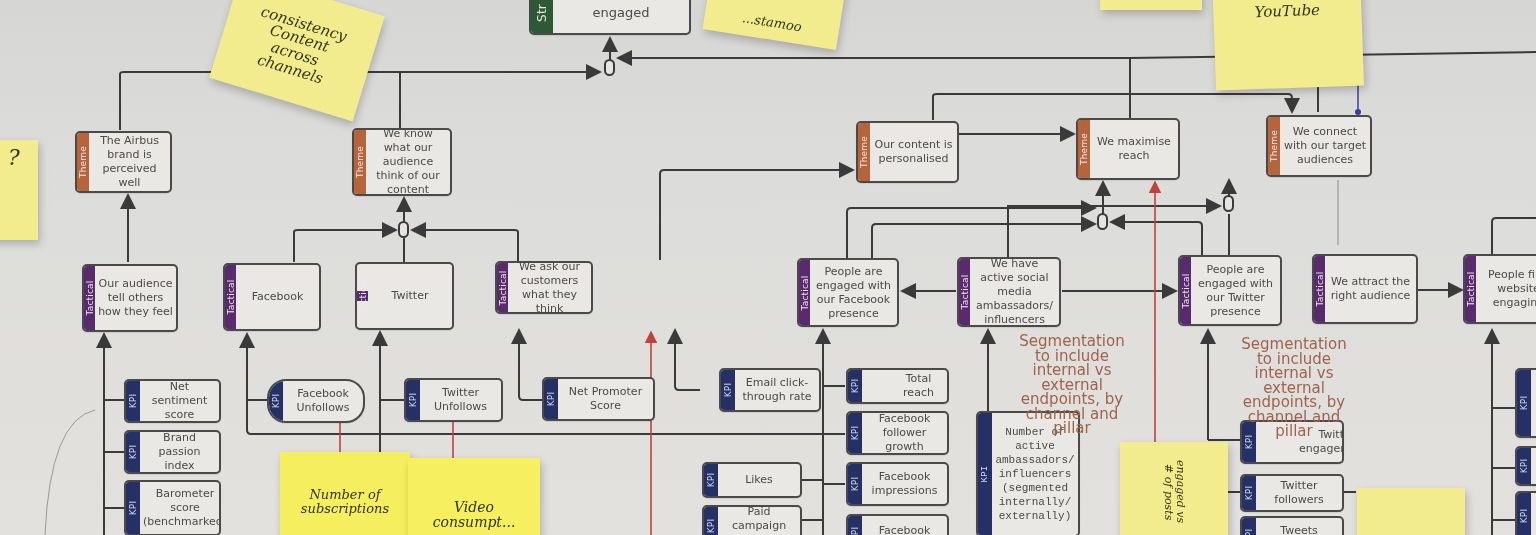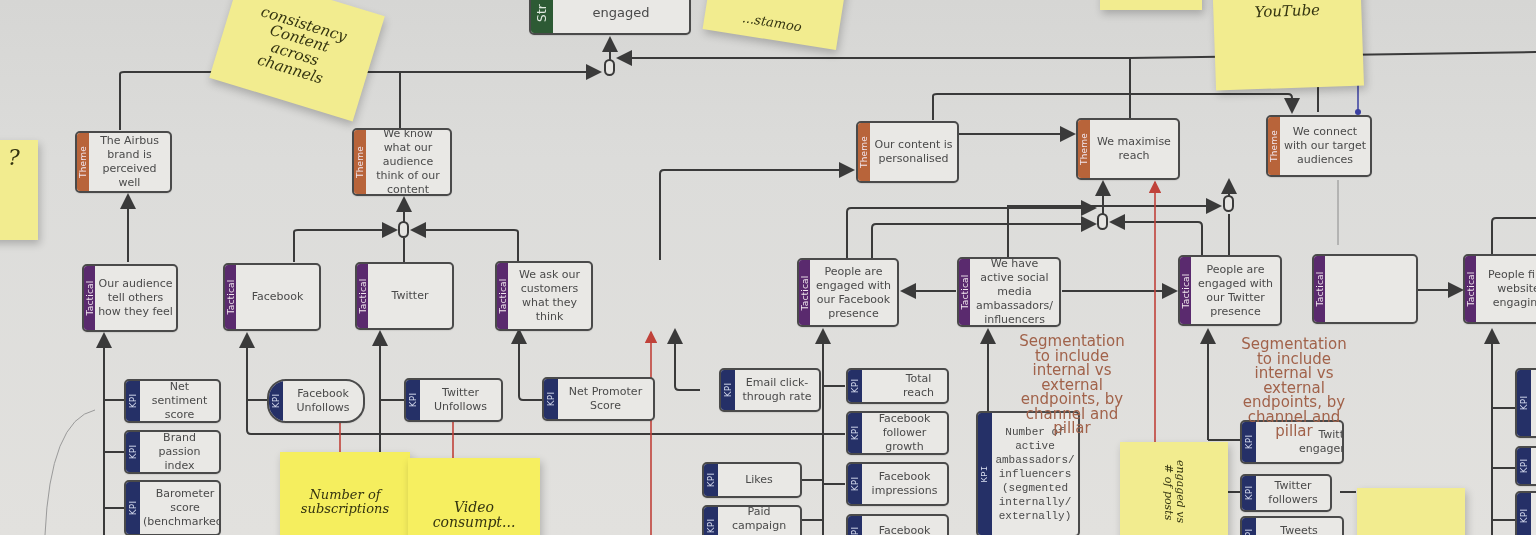--- a/index.html
+++ b/index.html
@@ -180,27 +180,27 @@
         <span>Tactical</span>
       </div>
     <div class="label">Our audience tell others how they feel</div>
   </div>
   <div class="node" style="left:223px; top:263px; width:98px; height:68px;">
     <div class="tag tactical">
         <span>Tactical</span>
       </div>
     <div class="label">Facebook</div>
   </div>
-  <div class="node" style="left:355px; top:262px; width:99px; height:68px;">
+  <div class="node" style="left:355px; top:262px; width:99px; height:68px;align-items:center;">
     <div class="tag tactical">
         <span>Tactical</span>
       </div>
     <div class="label">Twitter</div>
   </div>
-  <div class="node" style="left:495px; top:261px; width:98px; height:70px;">
+  <div class="node" style="left:495px; top:261px; width:98px; height:53px;">
     <div class="tag tactical">
         <span>Tactical</span>
       </div>
     <div class="label">We ask our customers what they think</div>
   </div>
   <div class="node" style="left:797px; top:258px; width:102px; height:69px;">
     <div class="tag tactical">
         <span>Tactical</span>
       </div>
     <div class="label">People are engaged with our Facebook presence</div>
@@ -214,20 +214,21 @@
   <div class="node" style="left:1178px; top:255px; width:104px; height:71px;justify-content:center;">
     <div class="tag tactical">
         <span>Tactical</span>
       </div>
     <div class="label">People are engaged with our Twitter presence</div>
   </div>
   <div class="node" style="left:1312px; top:254px; width:106px; height:70px;">
     <div class="tag tactical">
         <span>Tactical</span>
       </div>
+    <div class="label">We attract the right audience</div>
   </div>
   <div class="node" style="left:1463px; top:254px; width:100px; height:70px;">
     <div class="tag tactical">
         <span>Tactical</span>
       </div>
     <div class="label" style="justify-content:flex-start;">People find website engaging</div>
   </div>
 
   <div class="node" style="left:124px; top:379px; width:97px; height:44px;">
     <div class="tag kpi">
@@ -312,21 +313,21 @@
         <span>KPI</span>
       </div>
     <div class="label">Number of active ambassadors/ influencers (segmented internally/ externally)</div>
   </div>
   <div class="node" style="left:1240px; top:420px; width:104px; height:44px;gap:40px;">
     <div class="tag kpi">
         <span>KPI</span>
       </div>
     <div class="label">Twitter engagements</div>
   </div>
-  <div class="node" style="left:1240px; top:474px; width:92px; height:38px;">
+  <div class="node" style="left:1240px; top:474px; width:104px; height:38px;">
     <div class="tag kpi">
         <span>KPI</span>
       </div>
     <div class="label">Twitter followers</div>
   </div>
   <div class="node" style="left:1240px; top:516px; width:104px; height:40px;">
     <div class="tag kpi">
         <span>KPI</span>
       </div>
     <div class="label" style="align-items:flex-start;padding-top:6px;">Tweets</div>

